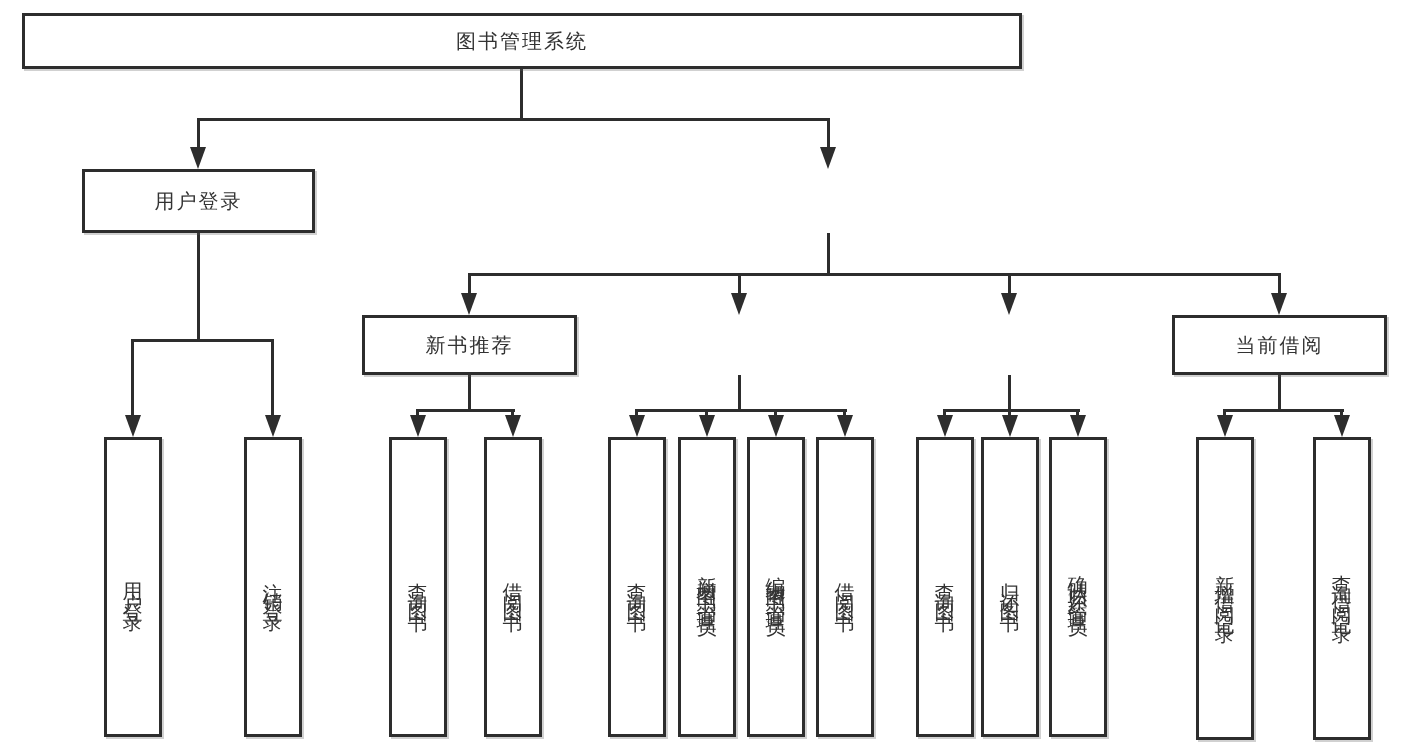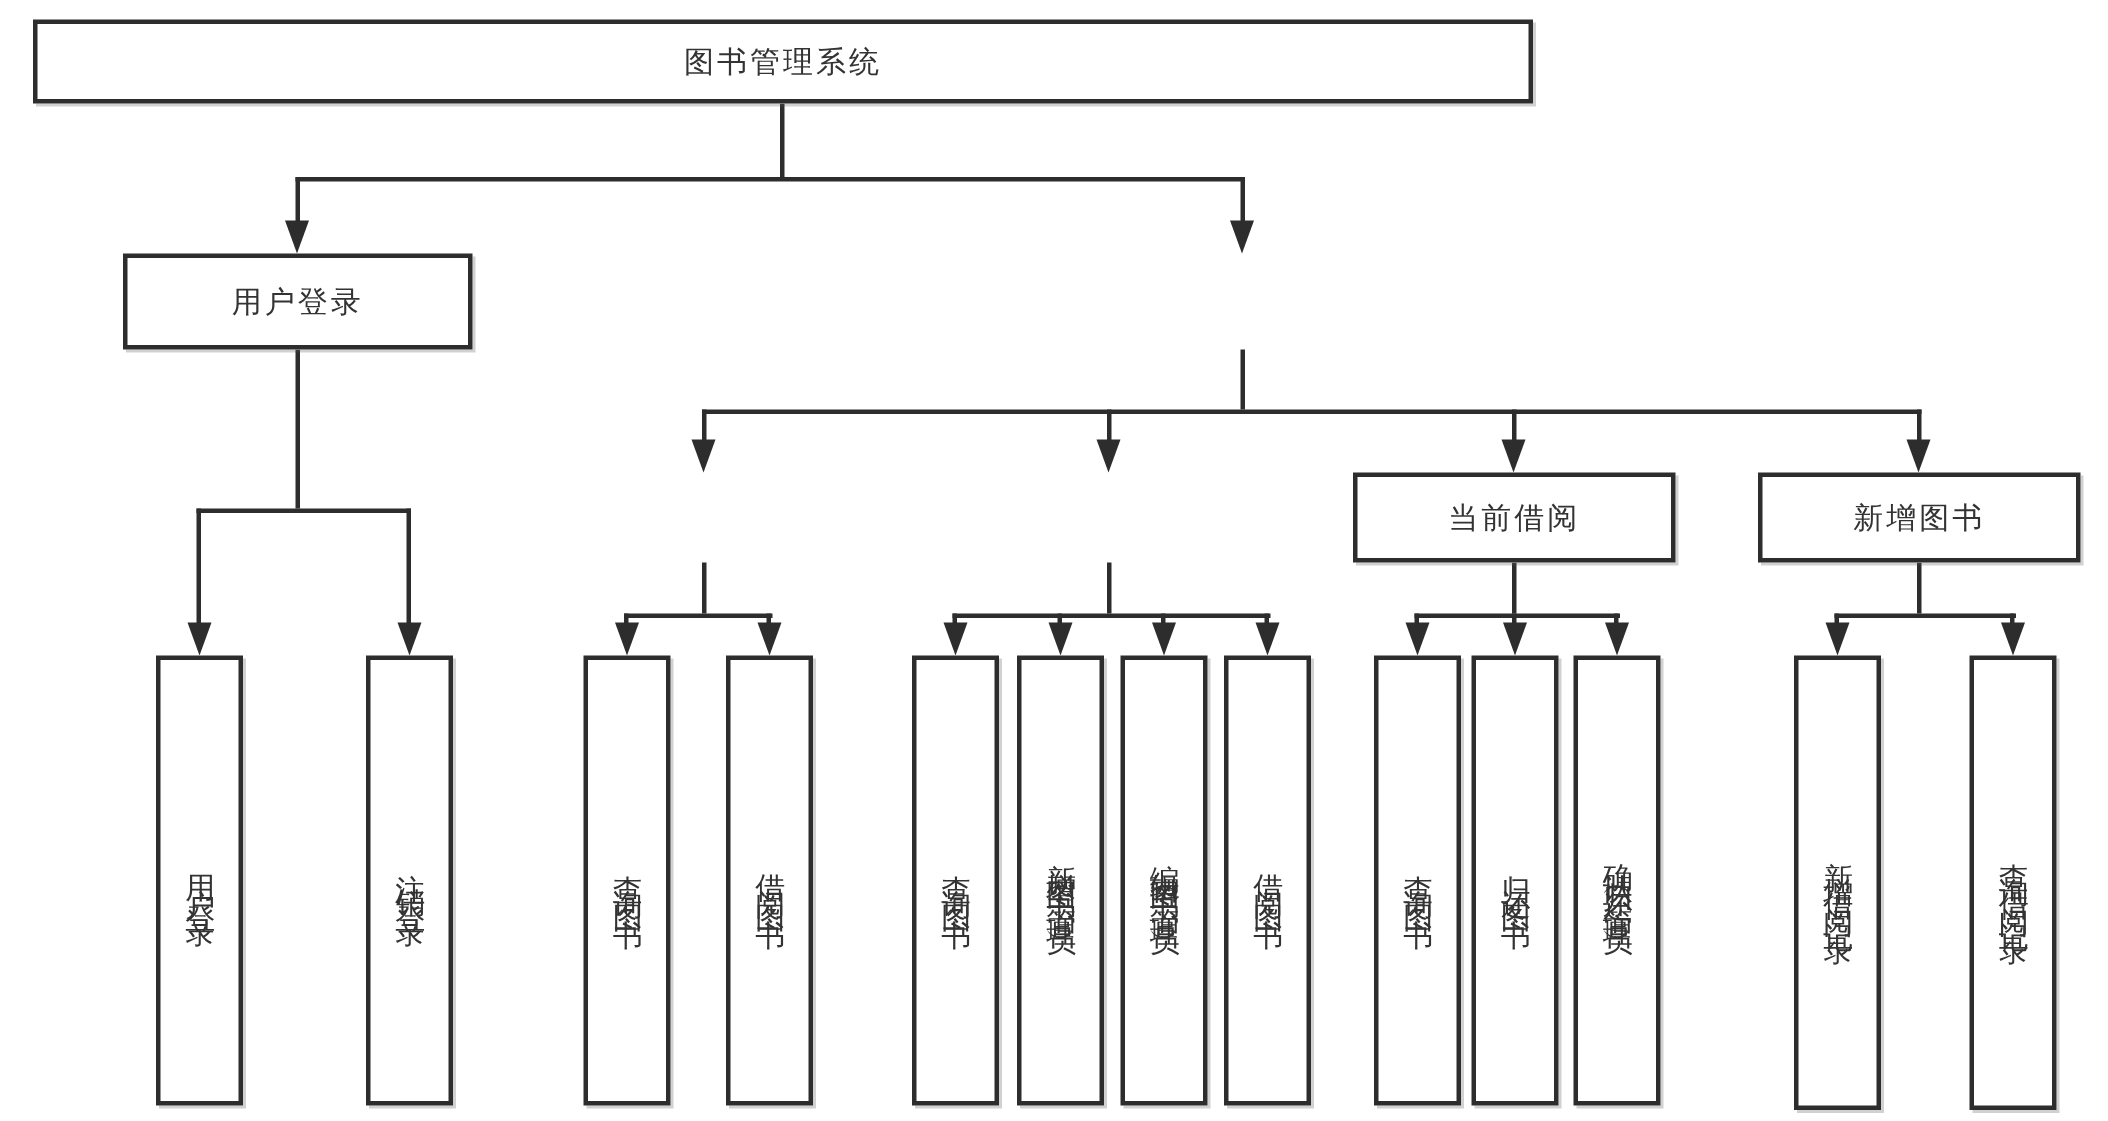--- a/index.html
+++ b/index.html
@@ -89,25 +89,25 @@
   <div class="hl" style="left:468px; top:273px; width:813px;"></div>
   <div class="vl" style="left:468px; top:273px; height:22px;"></div>
   <div class="ar" style="left:461px; top:293px;"></div>
   <div class="vl" style="left:738px; top:273px; height:22px;"></div>
   <div class="ar" style="left:731px; top:293px;"></div>
   <div class="vl" style="left:1008px; top:273px; height:22px;"></div>
   <div class="ar" style="left:1001px; top:293px;"></div>
   <div class="vl" style="left:1278px; top:273px; height:22px;"></div>
   <div class="ar" style="left:1271px; top:293px;"></div>
 
-  <div class="box" style="left:902px; top:315px; width:215px; height:60px;">
-    <span class="hlabel">当前借阅</span>
+  <div class="box" style="left:362px; top:315px; width:215px; height:60px;">
+    <span class="hlabel">新书推荐</span>
   </div>
   <div class="box" style="left:1172px; top:315px; width:215px; height:60px;">
-    <span class="hlabel">新增图书</span>
+    <span class="hlabel">当前借阅</span>
   </div>
 
   <div class="vl" style="left:468px; top:375px; height:34px;"></div>
   <div class="hl" style="left:416px; top:409px; width:99px;"></div>
   <div class="vl" style="left:416px; top:409px; height:8px;"></div>
   <div class="ar" style="left:410px; top:415px;"></div>
   <div class="vl" style="left:511px; top:409px; height:8px;"></div>
   <div class="ar" style="left:505px; top:415px;"></div>
 
   <div class="vl" style="left:738px; top:375px; height:34px;"></div>

